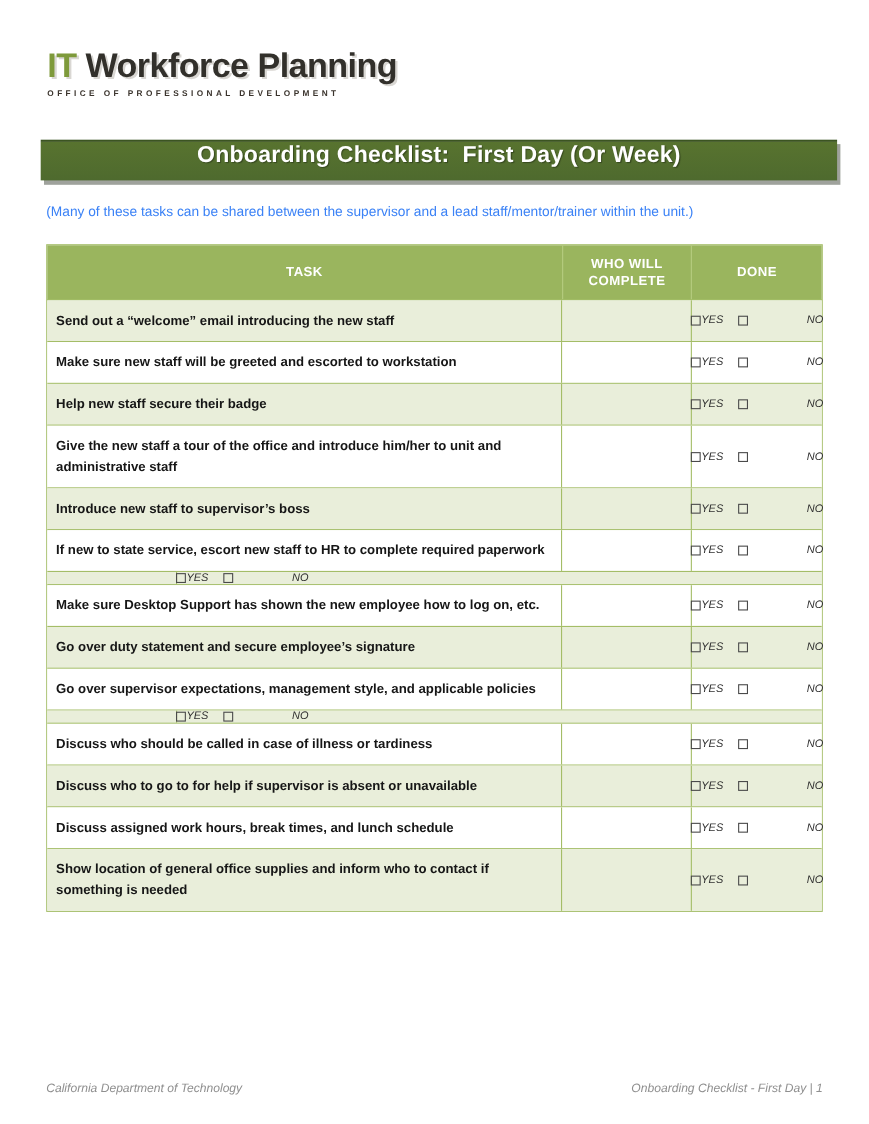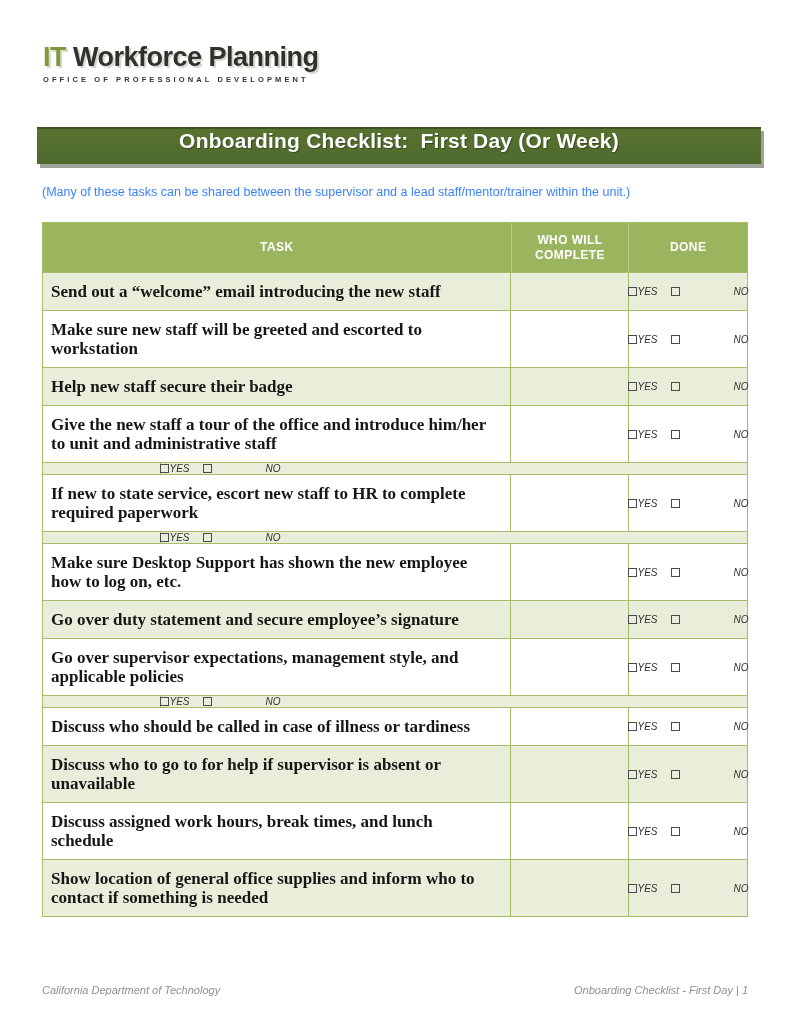--- a/index.html
+++ b/index.html
@@ -12,21 +12,21 @@
     --logo-dark:#32302b;
     --text-dark:#161616;
     --footer-gray:#8f8f8f;
   }
   *{margin:0;padding:0;box-sizing:border-box;}
   body{background:#ffffff;font-family:"Liberation Sans", sans-serif;}
   .page{position:relative;width:790px;height:1022px;background:#ffffff;overflow:hidden;}
 
   
   .logo{position:absolute;left:43px;top:42px;}
-  .logo-main{font-size:27px;font-weight:bold;letter-spacing:-0.5px;color:var(--logo-dark);
+  .logo-main{font-size:31px;font-weight:bold;letter-spacing:-0.5px;color:var(--logo-dark);
     text-shadow:2px 2px 0 rgba(185,182,174,0.55);white-space:nowrap;}
   .logo-it{color:var(--logo-green);}
   .logo-tagline{font-size:7.5px;font-weight:bold;letter-spacing:3.1px;color:#3a332c;margin-top:2px;white-space:nowrap;}
 
   
   .banner{position:absolute;left:37px;top:127px;width:724px;height:37px;
     background:linear-gradient(#58732f,var(--banner-green));
     border-top:2px solid #3b5421;
     box-shadow:3px 4px 0 var(--shadow-gray);
     display:flex;align-items:flex-start;justify-content:center;}
@@ -42,21 +42,21 @@
   .trow:last-child{border-bottom:none;}
   .trow.shaded{background:var(--row-green);}
   .thead{background:var(--header-green);height:50px;border-bottom:1px solid var(--border-green);display:flex;}
   .hcell{color:#ffffff;font-size:12px;font-weight:bold;letter-spacing:0.4px;
     display:flex;align-items:center;justify-content:center;text-align:center;line-height:15px;}
   .hcell.c-task{width:470px;border-right:1px solid #b6cc80;}
   .hcell.c-who{width:118px;border-right:1px solid #b6cc80;padding:0 14px;}
   .hcell.c-done{width:118px;}
   .cell-task{width:470px;border-right:1px solid var(--border-green);
     padding:9px 12px 9px 8px;display:flex;align-items:center;min-height:37px;}
-  .task-text{font-size:17px;font-weight:bold;color:var(--text-dark);line-height:19px;font-family:Liberation Serif, serif;}
+  .task-text{font-size:12px;font-weight:bold;color:var(--text-dark);line-height:19px;}
   .cell-who{width:118px;border-right:1px solid var(--border-green);}
   .cell-done{width:118px;display:flex;align-items:center;justify-content:center;gap:13px;font-style:italic;}
   .cb-group{display:flex;align-items:center;}
   .cb-box{width:9px;height:9px;border:1px solid #4a4a4a;display:inline-block;background:transparent;}
   .cb-label{font-size:10px;color:#303030;margin-left:1px;}
   .cb-group.no .cb-label{margin-left:16px;padding-left:38px;}
 
   
   .footer{position:absolute;left:42px;top:984px;width:706px;display:flex;justify-content:space-between;}
   .footer span{font-size:11px;font-style:italic;color:var(--footer-gray);}
@@ -142,20 +142,23 @@
           <span class="cb-box"></span>
           <span class="cb-label">YES</span>
         </span>
         <span class="cb-group no">
           <span class="cb-box"></span>
           <span class="cb-label">NO</span>
         </span>
       </div>
     </div>
         <div class="trow shaded">
+      <div class="cell-task">
+        <span class="task-text">Introduce new staff to supervisor’s boss</span>
+      </div>
       <div class="cell-who"></div>
       <div class="cell-done">
         <span class="cb-group yes">
           <span class="cb-box"></span>
           <span class="cb-label">YES</span>
         </span>
         <span class="cb-group no">
           <span class="cb-box"></span>
           <span class="cb-label">NO</span>
         </span>

